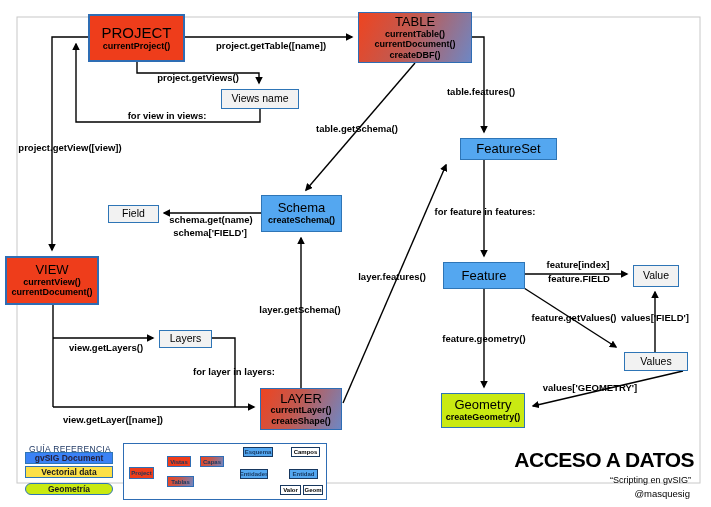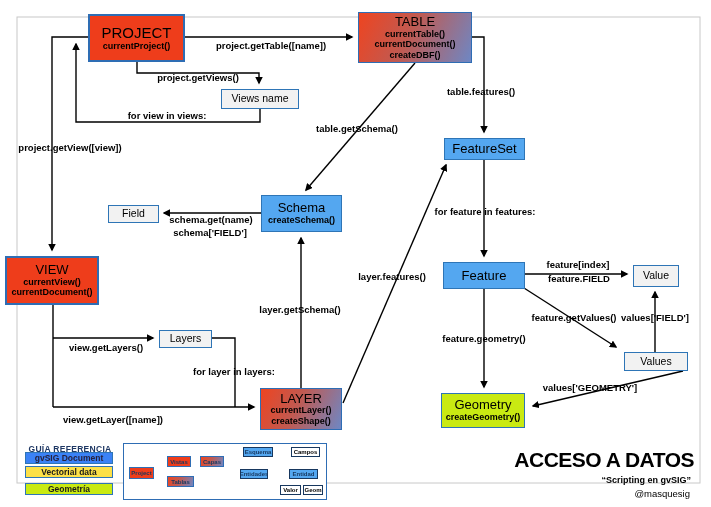--- a/index.html
+++ b/index.html
@@ -22,45 +22,45 @@
   .bt-md{font-size:13px;font-weight:500;}
   .bt-sm{font-size:10.5px;font-weight:500;}
   .bm{font-size:9px;font-weight:700;margin-top:1px;}
   .lbl{
     position:absolute;transform:translateX(-50%);white-space:nowrap;
     font-size:9.5px;font-weight:600;color:#000;text-align:center;
   }
   
   .lg-head{
     position:absolute;left:70px;top:444px;transform:translateX(-50%);
-    font-size:8.5px;font-weight:700;color:#1F3864;white-space:nowrap;letter-spacing:.3px;text-align:center;
+    font-size:8.5px;font-weight:400;color:#1F3864;white-space:nowrap;letter-spacing:.3px;text-align:center;
   }
   .lg-item{
     position:absolute;left:25px;width:88px;height:12px;box-sizing:border-box;
     border:1.3px solid #2E75B6;display:flex;align-items:center;justify-content:center;
     font-size:8.5px;font-weight:600;color:#1a1a1a;
   }
   .lg-red{background:#3b82f6;top:452px;color:#27213d;}
   .lg-blue{background:#fde047;top:466px;text-align:right;}
-  .lg-green{background:#C9EA12;top:483px;}
+  .lg-green{background:#C9EA12;top:483px;border-radius:6px;}
   
   .mm{position:absolute;left:123px;top:443px;width:204px;height:57px;box-sizing:border-box;
       background:#fff;border:1.5px solid #2E6DB4;}
   .mb{
     position:absolute;box-sizing:border-box;display:flex;align-items:center;justify-content:center;
     font-size:6px;font-weight:700;color:#17375E;line-height:1;overflow:hidden;white-space:nowrap;
   }
   .mb.red{border-width:1px;}
   .mb.grad{border-width:1px;}
   .mb.blue{border:1px solid #17375E;background:#54A7F0;}
   .mb.white{border:1px solid #17375E;background:#fff;color:#000;}
   
   .ft-title{position:absolute;right:17px;top:448px;font-size:21px;font-weight:800;color:#000;
             letter-spacing:-0.5px;white-space:nowrap;}
-  .ft-sub{position:absolute;right:20px;top:475px;font-size:9px;font-weight:700;color:#000;white-space:nowrap;}
+  .ft-sub{position:absolute;right:20px;top:475px;font-size:9px;font-weight:400;color:#000;white-space:nowrap;}
   .ft-handle{position:absolute;right:21px;top:488px;font-size:9.5px;color:#000;white-space:nowrap;}
 </style>
 </head>
 <body>
 
 <div id="canvas">
 
   <svg id="wires" viewBox="0 0 711 507" xmlns="http://www.w3.org/2000/svg">
     <defs>
       <marker id="arw" viewBox="0 0 10 10" refX="8" refY="5" markerWidth="7.5" markerHeight="7.5" orient="auto-start-reverse" markerUnits="userSpaceOnUse">
@@ -131,21 +131,21 @@
     <div class="bt-md">Schema</div>
     <div class="bm">createSchema()</div>
   </div>
 
   <div class="box red" style="left:5px;top:256px;width:94px;height:49px">
     <div class="bt-md">VIEW</div>
     <div class="bm">currentView()</div>
     <div class="bm">currentDocument()</div>
   </div>
 
-  <div class="box blue" style="left:444px;top:138px;width:81px;height:22px">
+  <div class="box blue" style="left:460px;top:138px;width:97px;height:22px">
     <div class="bt-md">FeatureSet</div>
   </div>
 
   <div class="box blue" style="left:443px;top:262px;width:82px;height:27px">
     <div class="bt-md">Feature</div>
   </div>
 
   <div class="box gray" style="left:633px;top:265px;width:46px;height:22px">
     <div class="bt-sm">Value</div>
   </div>

